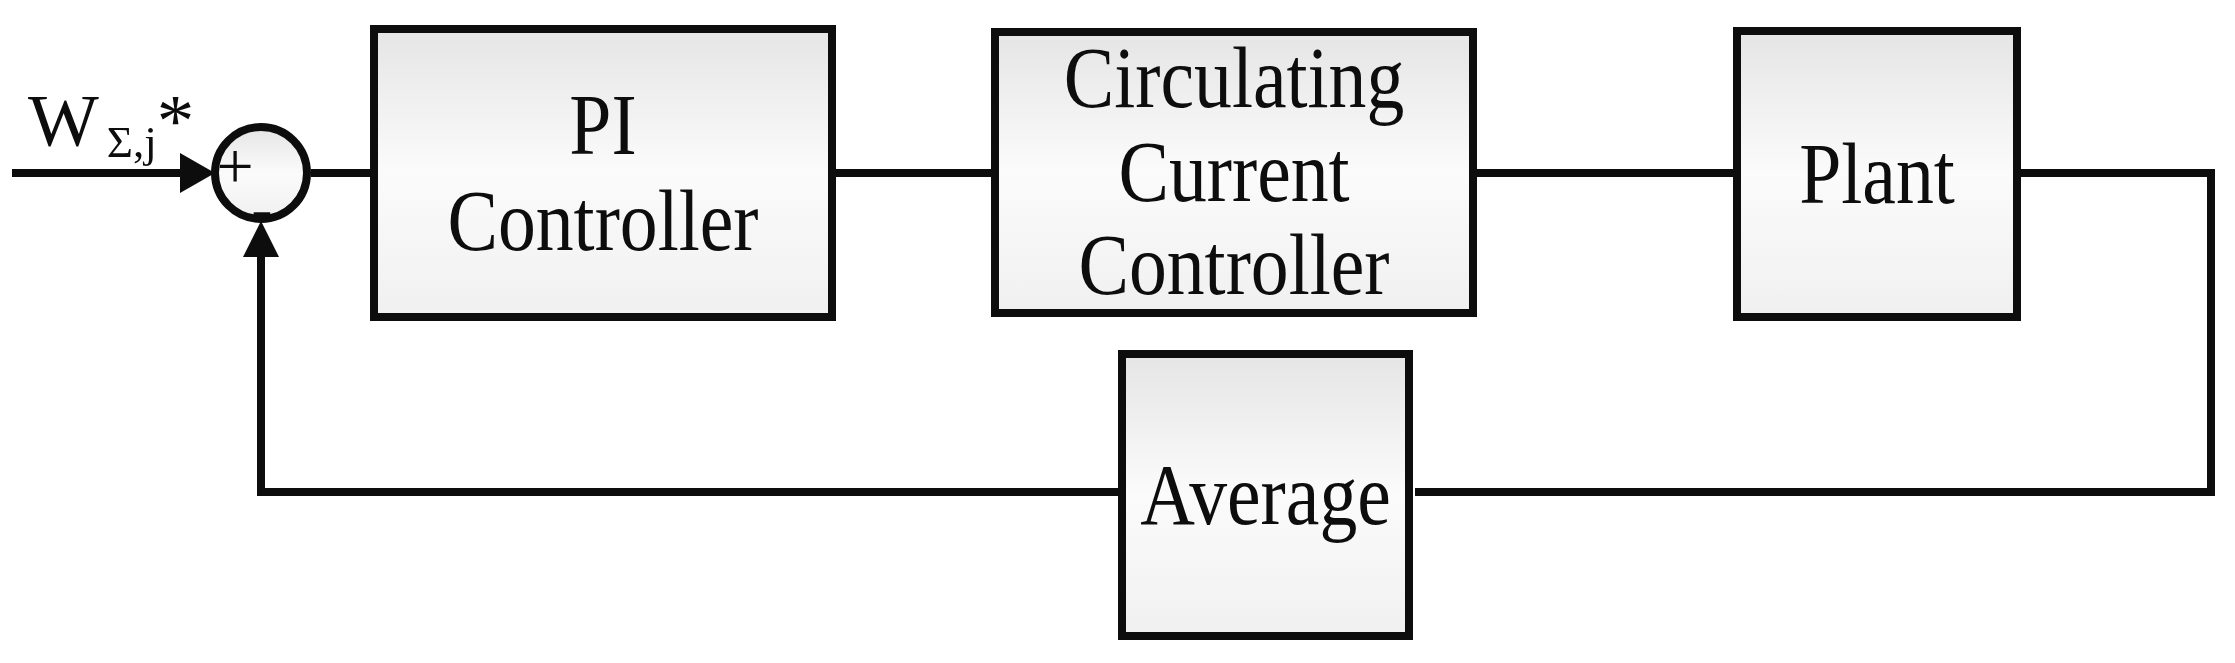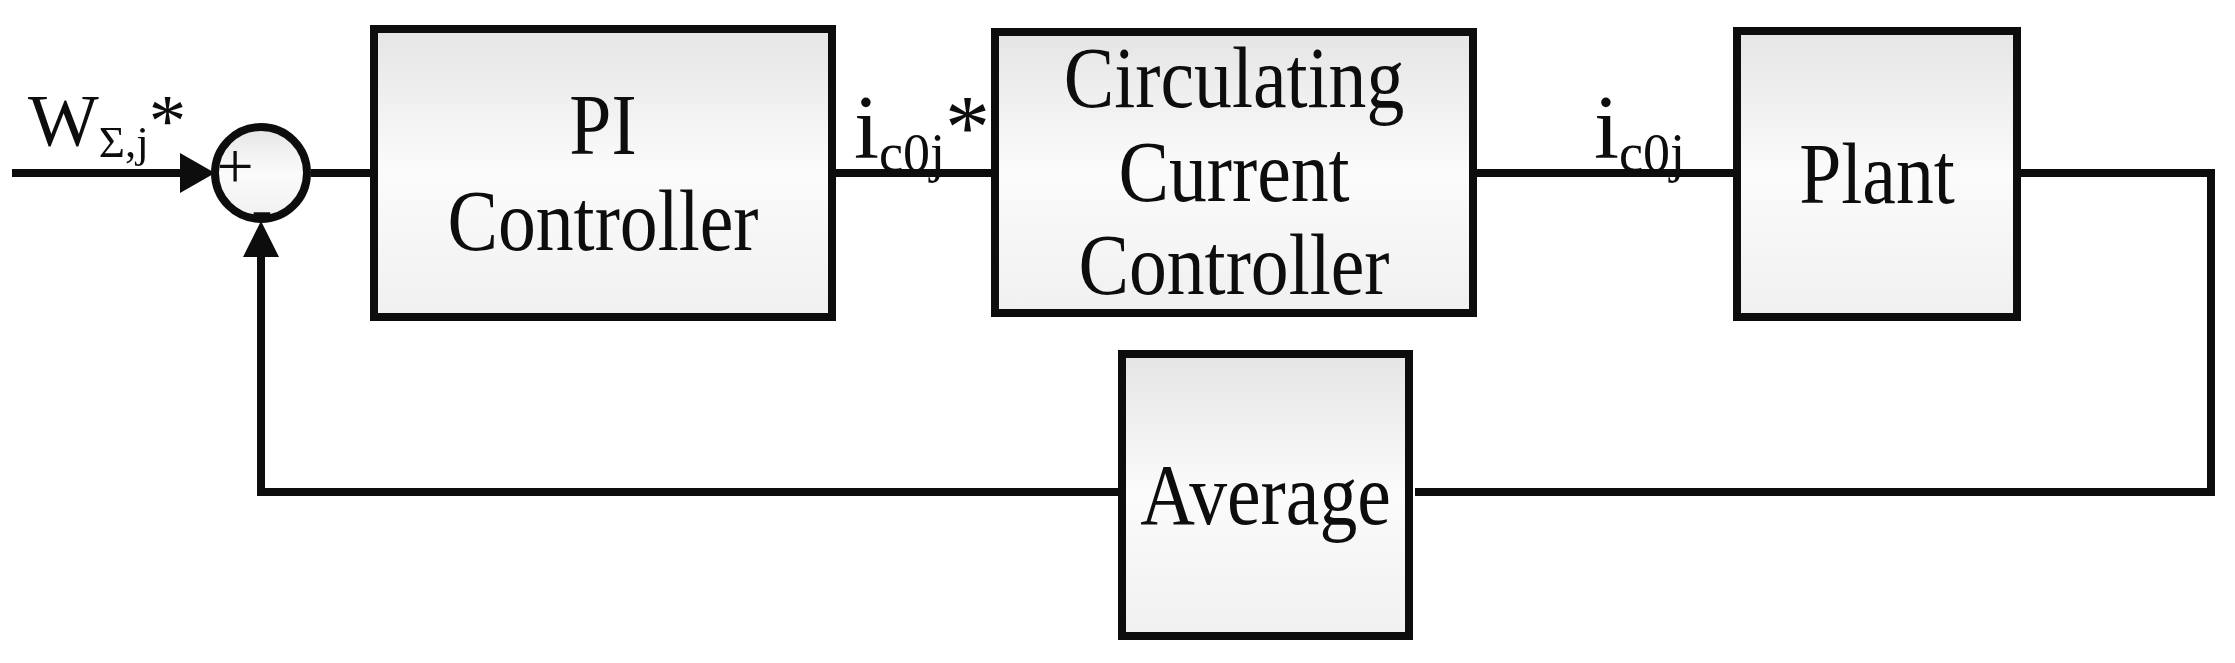--- a/index.html
+++ b/index.html
@@ -31,21 +31,21 @@
     text-align: center;
     font-size: 86px;
     line-height: 1.12;
     white-space: nowrap;
     transform: scaleX(0.88);
     pointer-events: none;
   }
 
   
   .sig { position: absolute; line-height: 1; white-space: nowrap; pointer-events: none; }
-  .sig .sub  { font-size: 0.60em; vertical-align: -0.24em; }
+  .sig .sub  { font-size: 0.60em; vertical-align: -0.24em; margin-left: 8px; }
   .sig .star { font-size: 1em; }
 </style>
 </head>
 <body>
 
 <div id="canvas">
 
   <svg id="diagram-svg" width="2235" height="663" viewBox="0 0 2235 663">
     <defs>
       <linearGradient id="gfill" x1="0" y1="0" x2="0" y2="1">
@@ -93,22 +93,16 @@
   </div>
 
   <div class="block-text" style="left:1118px; top:350px; width:295px; height:290px;">
     <div>Average</div>
   </div>
 
   <div class="sig" style="left:28px; top:83px; font-size:75px;">
     <span class="base">W</span><span class="sub">Σ,j</span><span class="star">*</span>
   </div>
 
-  <div class="sig" style="left:854px; top:83px; font-size:90px;">
-    <span class="base">i</span><span class="sub">c0j</span><span class="star">*</span>
-  </div>
 
-  <div class="sig" style="left:1594px; top:83px; font-size:90px;">
-    <span class="base">i</span><span class="sub">c0j</span>
-  </div>
 
 
 </div>
 
 </body></html>

